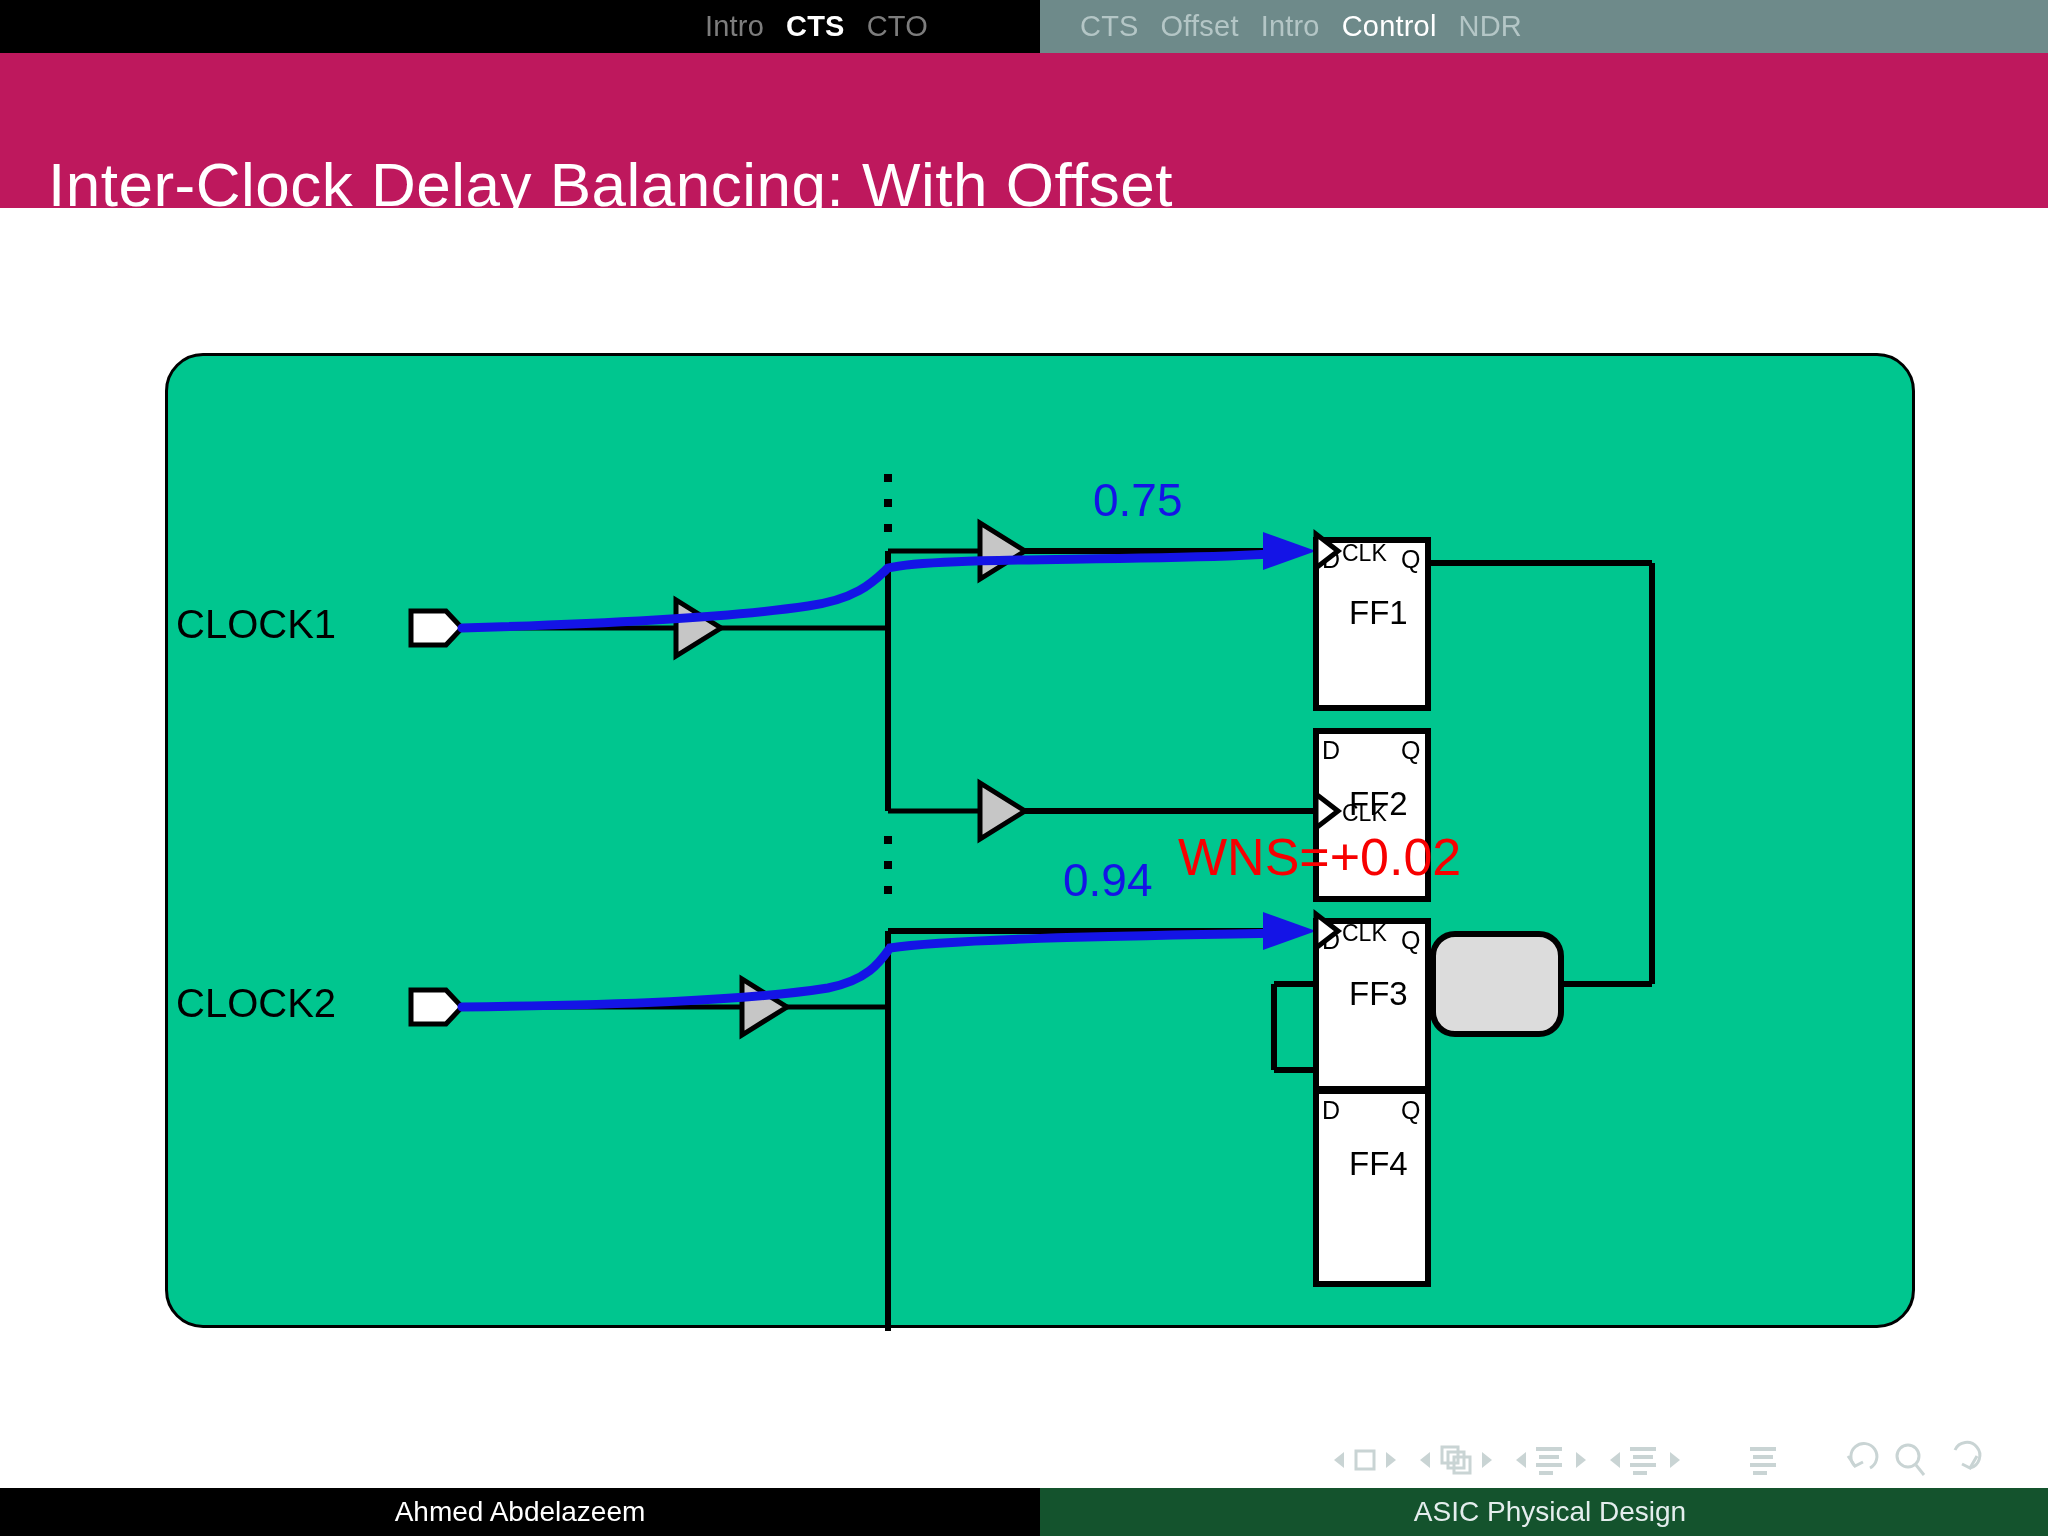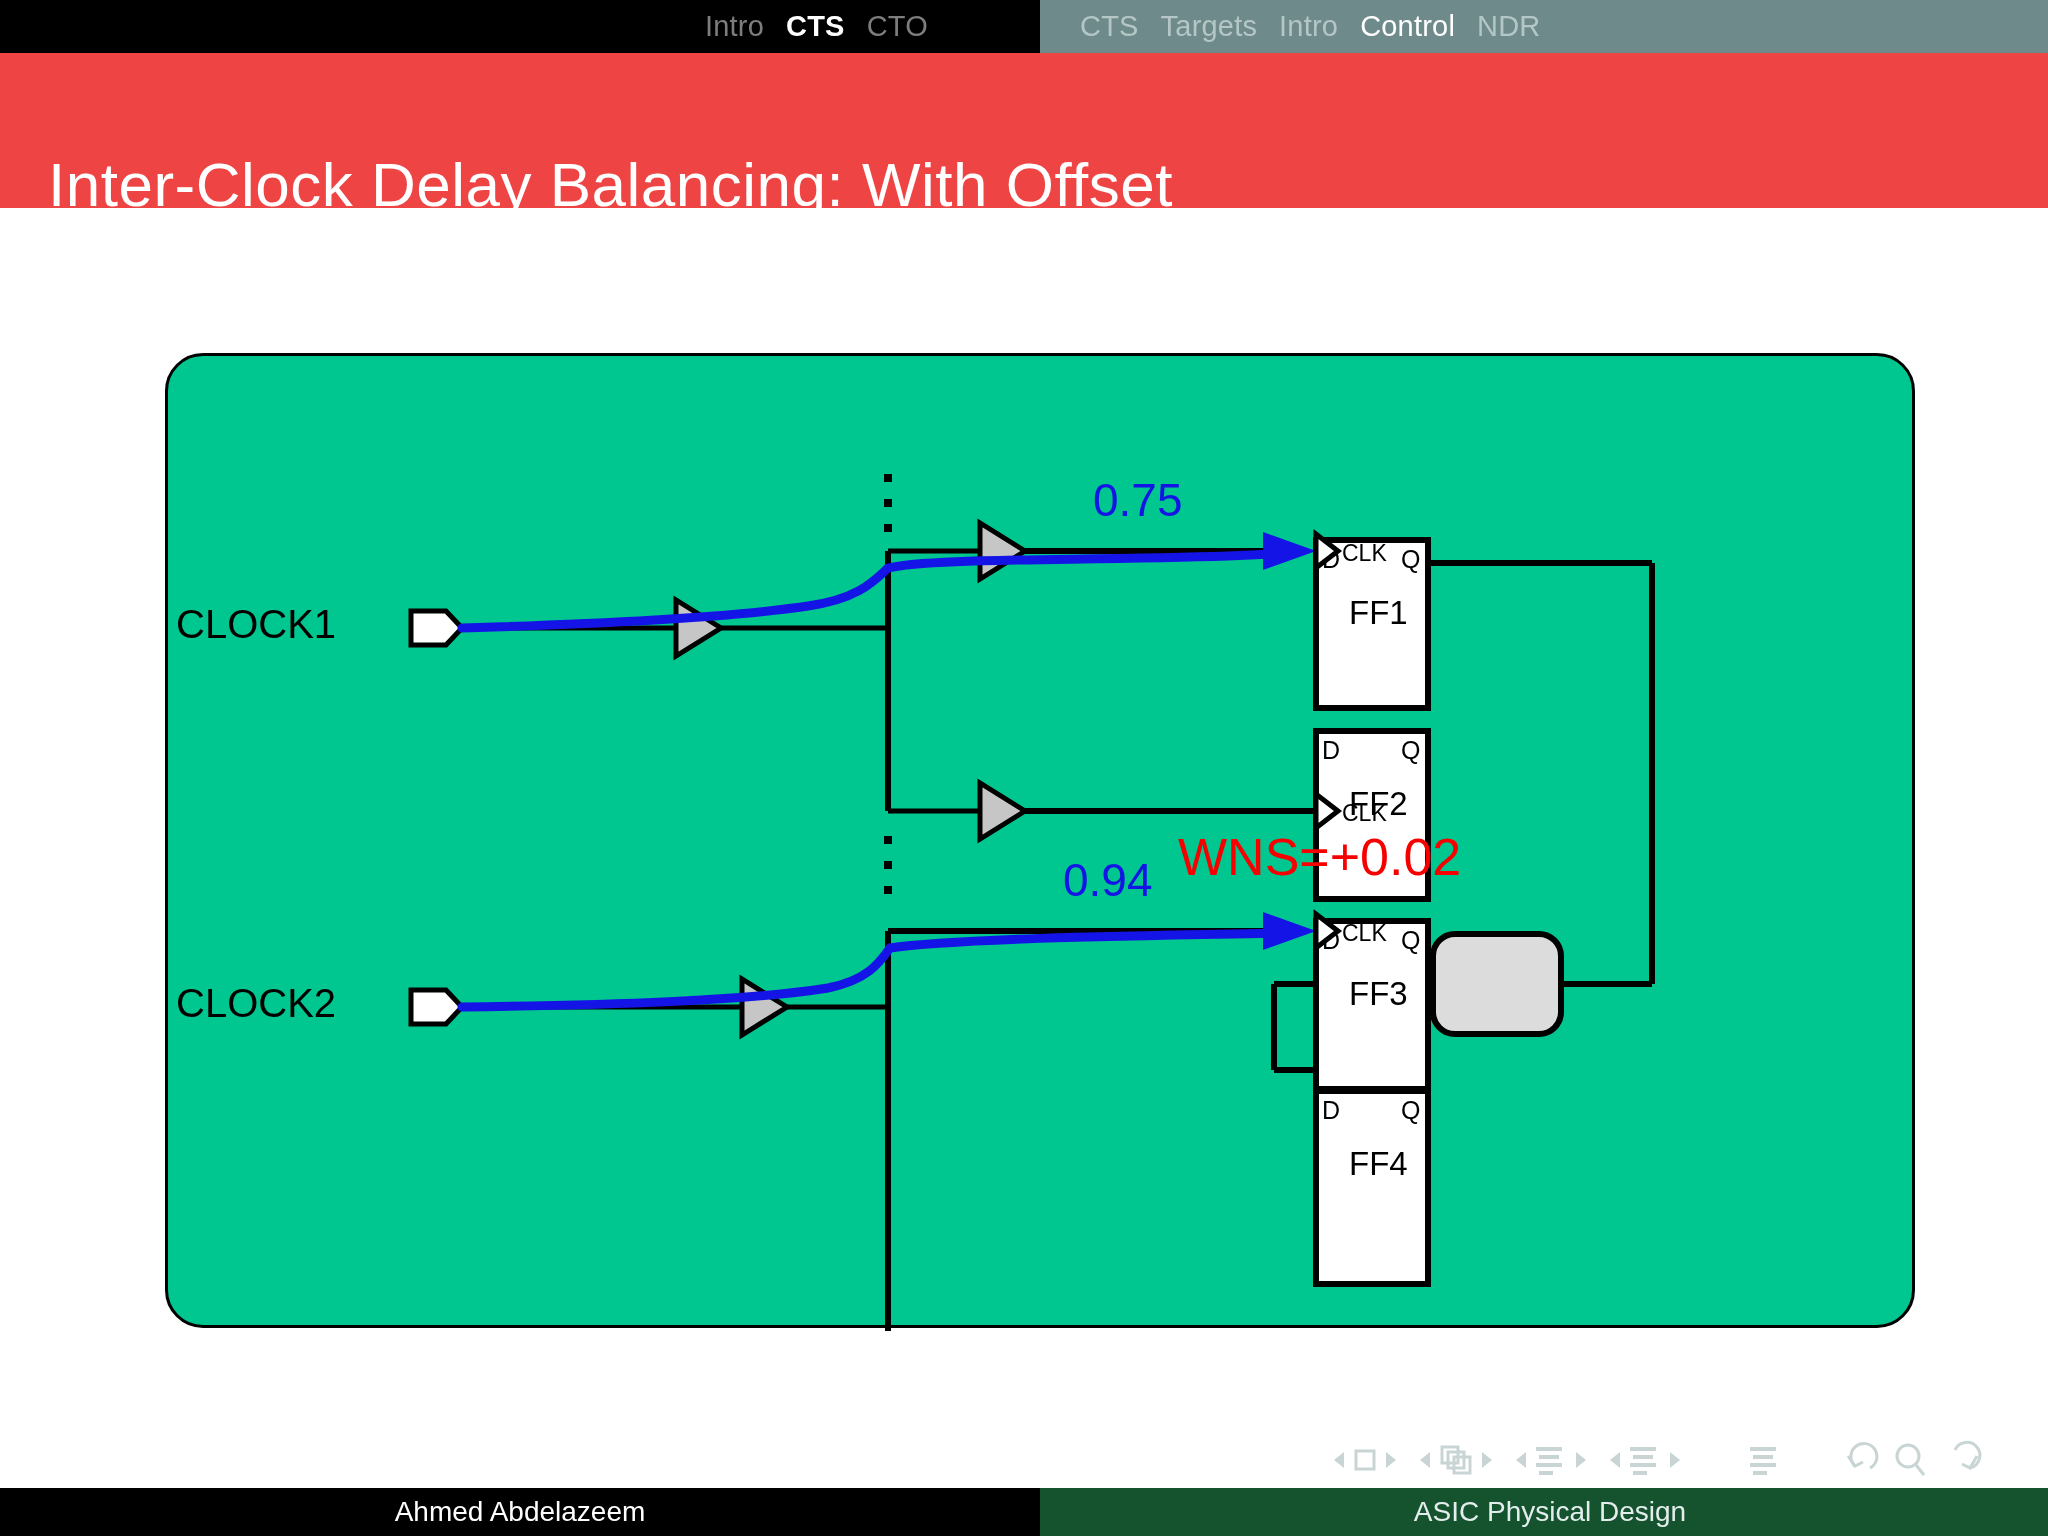--- a/index.html
+++ b/index.html
@@ -33,21 +33,21 @@
   }
   .navitem:last-child{margin-right:0;}
   .nav-dim-a{color:#7d7d7d;}
   .nav-on-a{color:#ffffff;font-weight:bold;}
   .nav-dim-b{color:#b4c6c6;}
   .nav-on-b{color:#ffffff;font-weight:normal;}
 
   
   #titlebar{
     position:absolute;left:0;top:53px;width:2048px;height:155px;
-    background:#ef4444;
+    background:#be185d;
   }
   #page-title{
     position:absolute;left:48px;top:96px;
     color:#ffffff;font-size:62px;font-weight:normal;
     letter-spacing:0.5px;white-space:nowrap;
   }
 
   
   #slide-body{
     position:absolute;left:0;top:208px;width:2048px;height:1280px;
@@ -98,21 +98,21 @@
   <div class="seg-black"></div>
 
   <div class="navgroup" id="navgroup-a">
     <span class="navitem nav-dim-a">Intro</span>
     <span class="navitem nav-on-a">CTS</span>
     <span class="navitem nav-dim-a">CTO</span>
   </div>
 
   <div class="navgroup" id="navgroup-b">
     <span class="navitem nav-dim-b">CTS</span>
-    <span class="navitem nav-dim-b">Targets</span>
+    <span class="navitem nav-dim-b">Offset</span>
     <span class="navitem nav-dim-b">Intro</span>
     <span class="navitem nav-on-b">Control</span>
     <span class="navitem nav-dim-b">NDR</span>
   </div>
 </div>
 
 <div id="titlebar">
   <div id="page-title">Inter-Clock Delay Balancing:  With Offset</div>
 </div>
 

